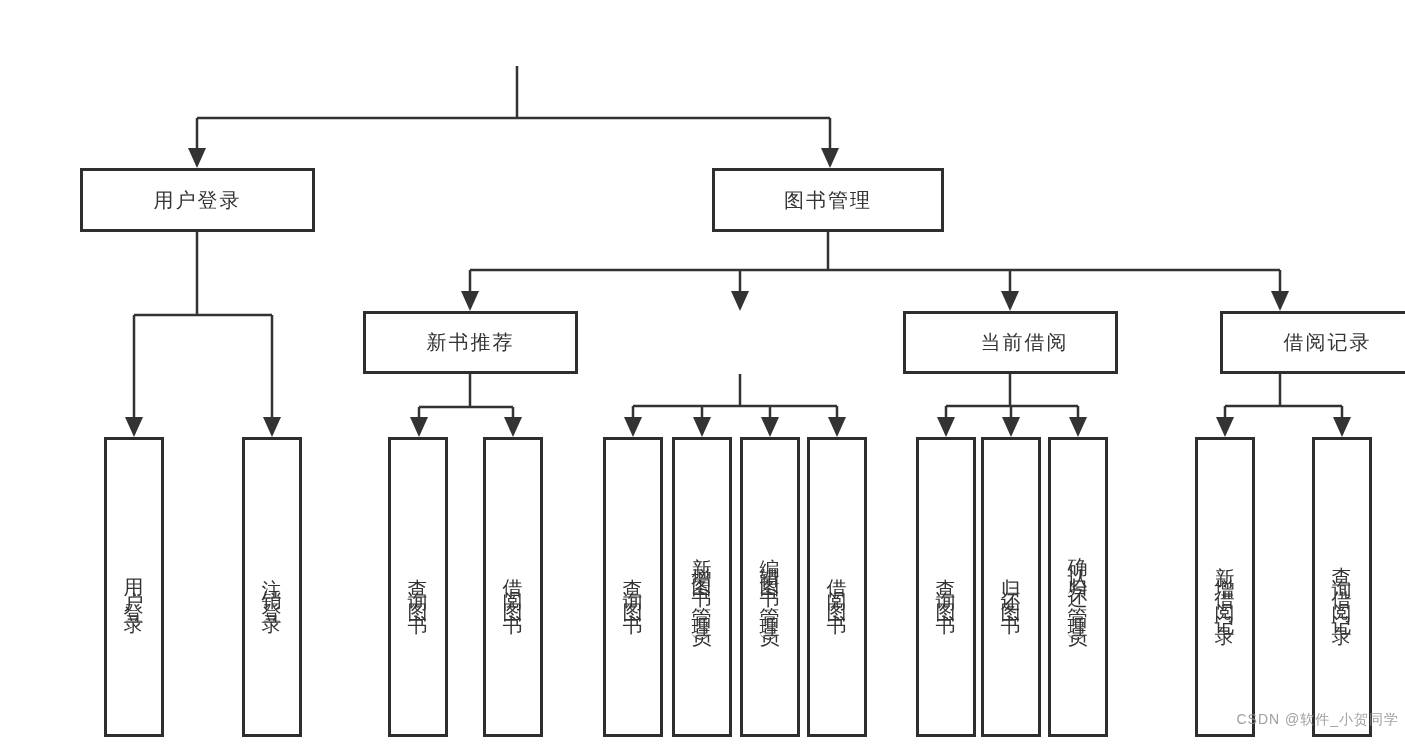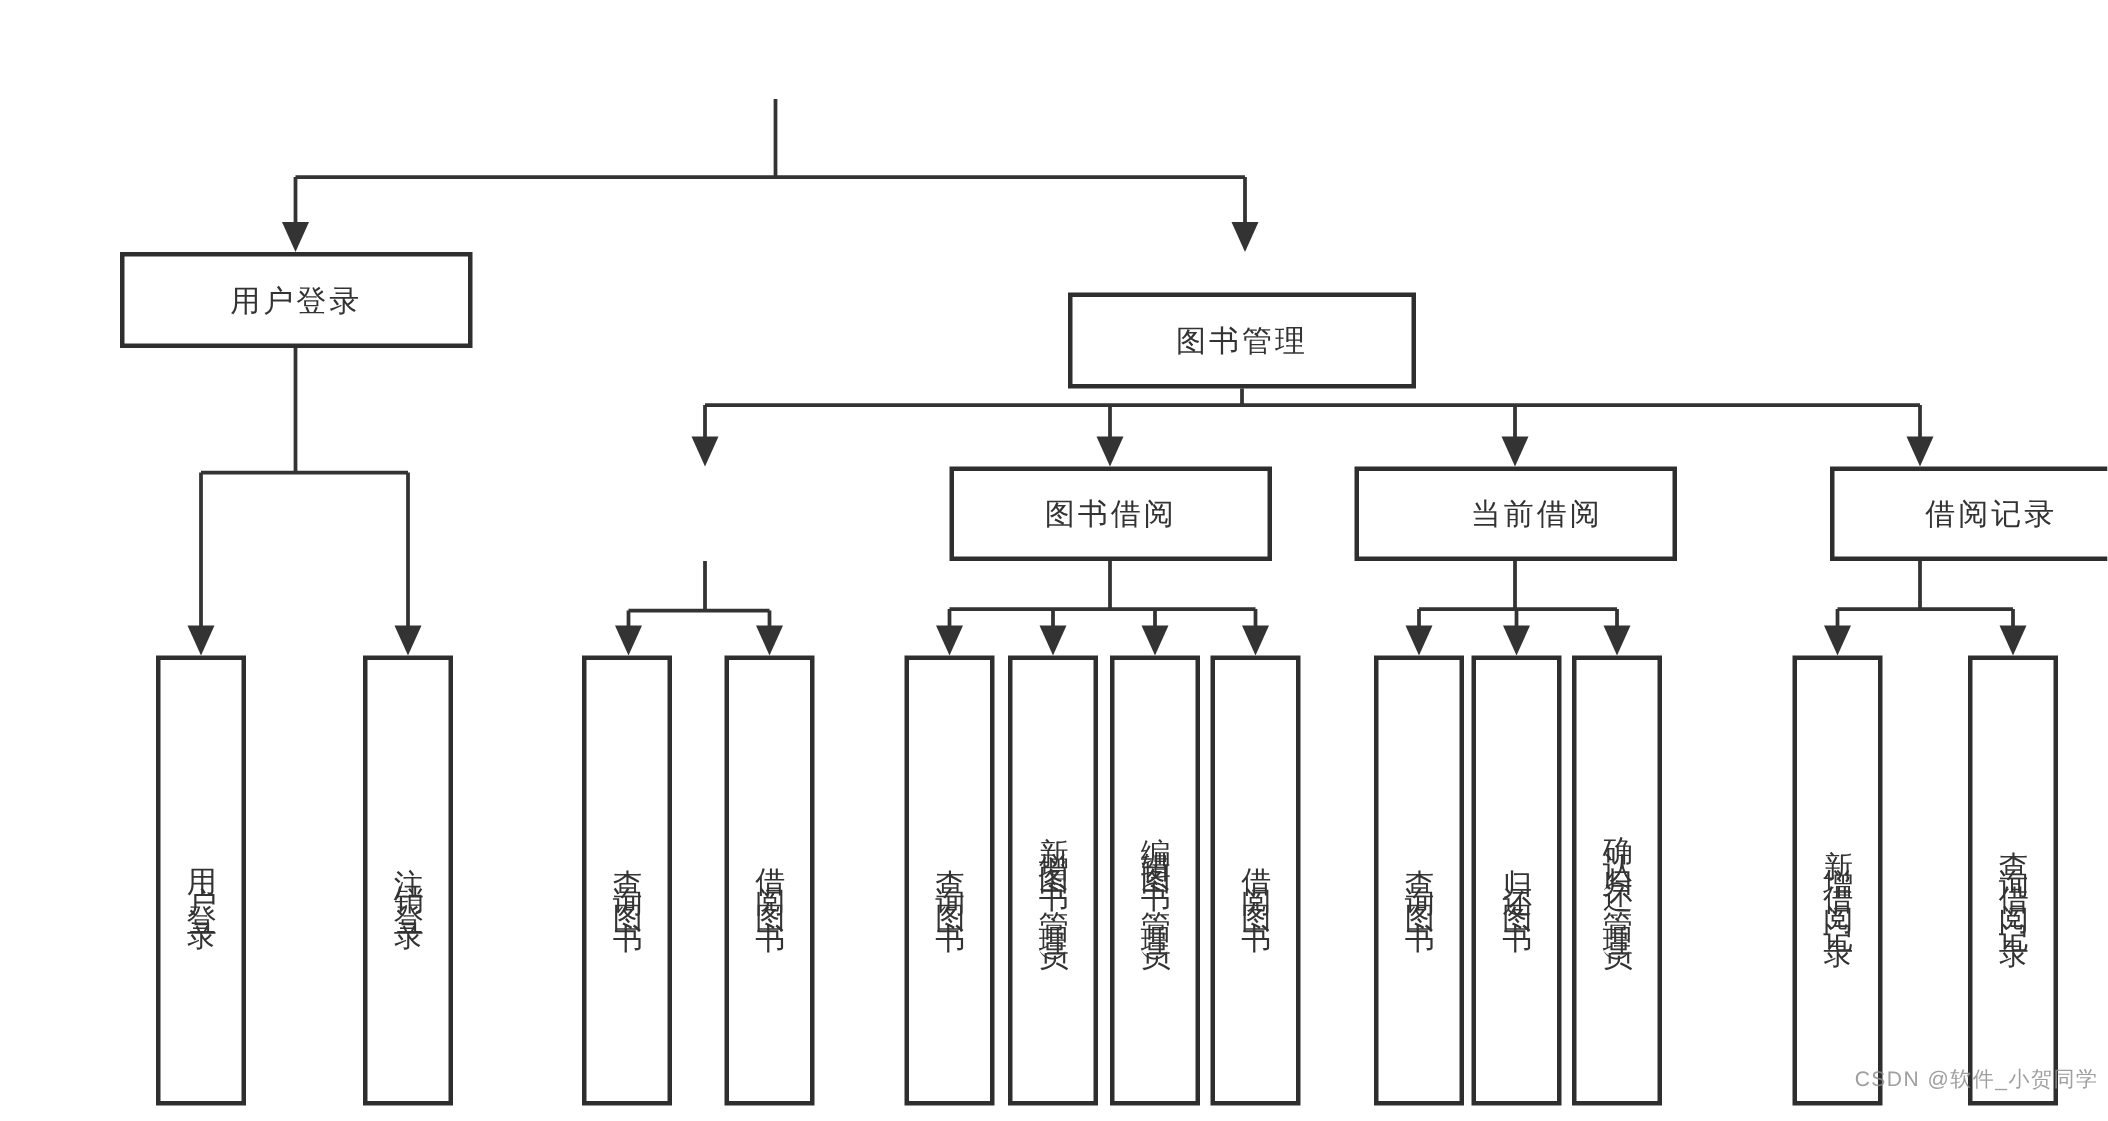--- a/index.html
+++ b/index.html
@@ -38,21 +38,21 @@
     justify-content: center;
     font-size: 20px;
     letter-spacing: 2px;
     white-space: nowrap;
   }
 
   .node.root  { left: 14px;  top: 10px;  width: 1006px; height: 56px; }
 
   .node.lvl2  { top: 168px; height: 64px; }
   .node.n-user-login      { left: 80px;  width: 235px; }
-  .node.n-book-management { left: 712px; width: 232px; margin-top: 27px; }
+  .node.n-book-management { left: 712px; width: 232px; }
 
   .node.lvl3  { top: 311px; height: 63px; width: 215px; }
   .node.n-new-book   { left: 363px;  }
   .node.n-borrow     { left: 633px;  }
   .node.n-current    { left: 903px; padding-left: 28px;  }
   .node.n-records    { left: 1220px; }
 
   .vnode {
     position: absolute;
     top: 437px;
@@ -134,21 +134,21 @@
 
     <path d="M1280 374 V406 M1225 406 H1342 M1225 406 V419 M1342 406 V419"></path>
     <polygon points="1216,417 1234,417 1225,437"></polygon>
     <polygon points="1333,417 1351,417 1342,437"></polygon>
   </svg>
 
 
   <div class="node lvl2 n-user-login">用户登录</div>
   <div class="node lvl2 n-book-management">图书管理</div>
 
-  <div class="node lvl3 n-borrow">图书借阅</div>
+  <div class="node lvl3 n-new-book">新书推荐</div>
   <div class="node lvl3 n-current">当前借阅</div>
   <div class="node lvl3 n-records">借阅记录</div>
 
   <div class="vnode v-a1">用户登录</div>
   <div class="vnode v-a2">注销登录</div>
 
   <div class="vnode v-b1">查询图书</div>
   <div class="vnode v-b2">借阅图书</div>
 
   <div class="vnode v-c1">查询图书</div>

